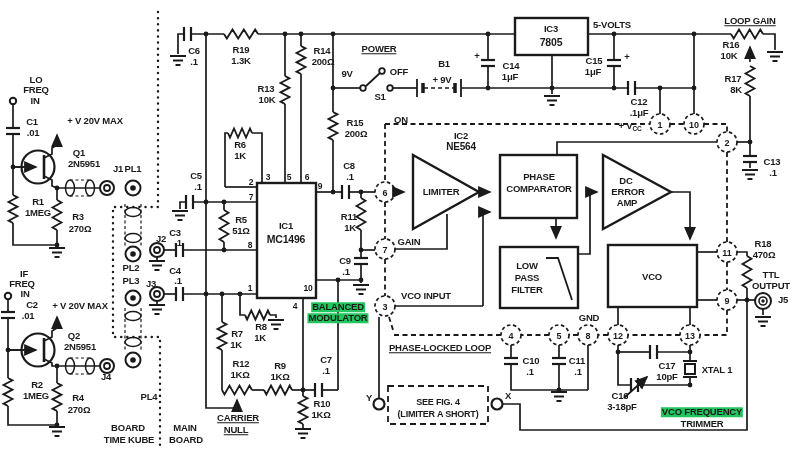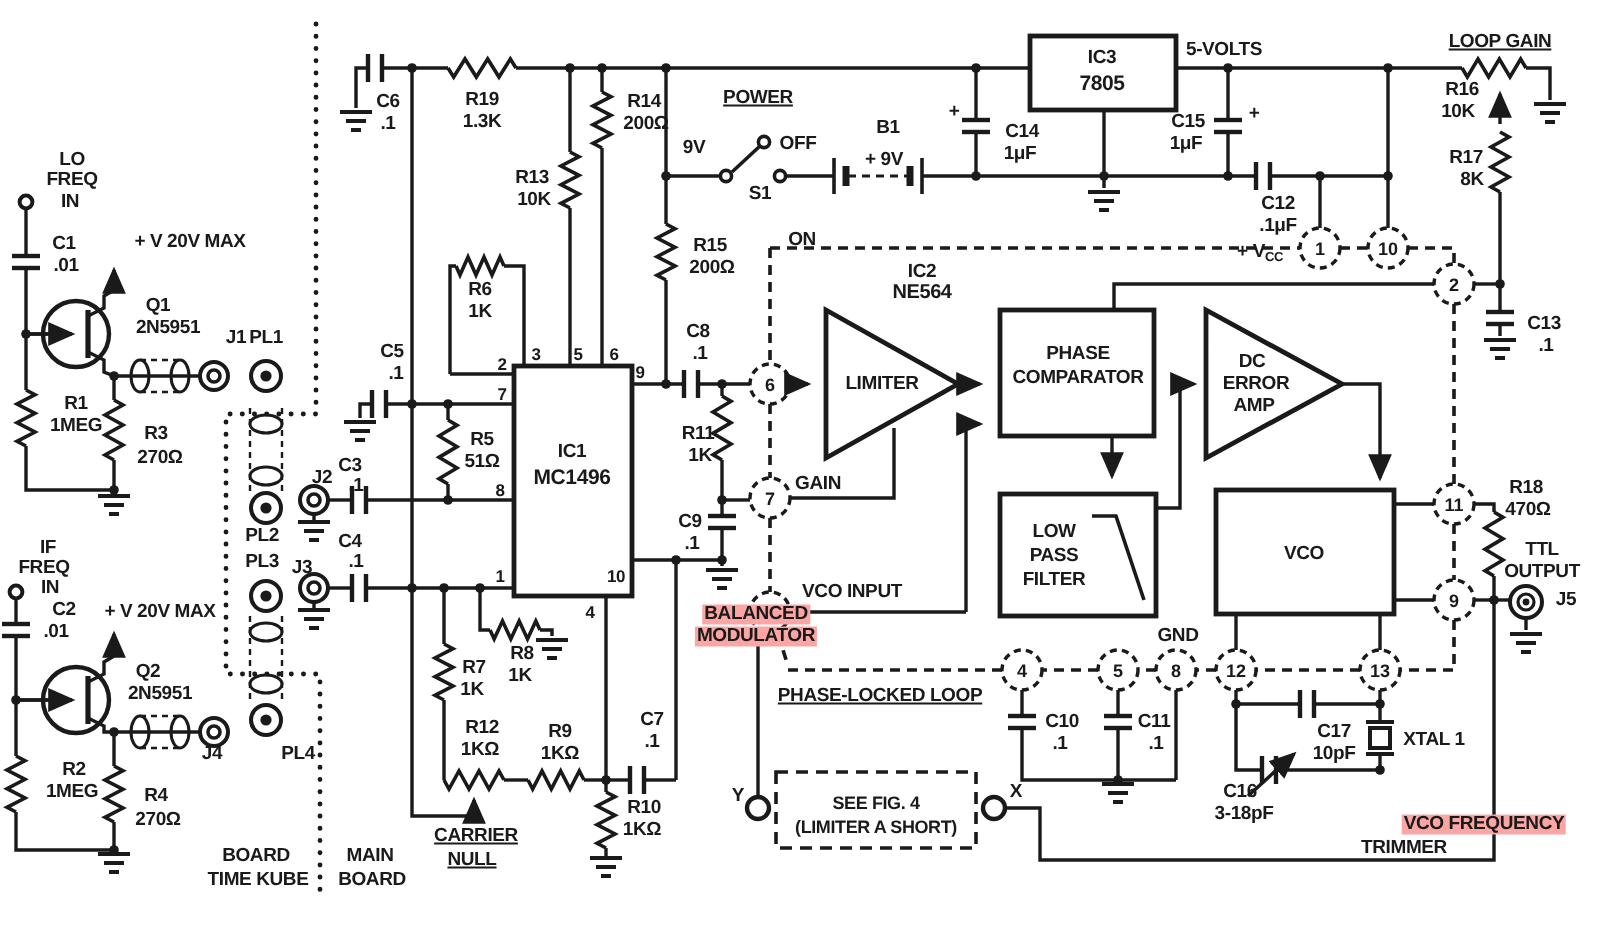--- a/index.html
+++ b/index.html
@@ -3,21 +3,21 @@
 <meta charset="utf-8">
 <style>
   html,body{margin:0;padding:0;background:#ffffff;}
   #stage{position:relative;width:800px;height:463px;background:#ffffff;overflow:hidden;
          font-family:"Liberation Sans",sans-serif;}
   #schem{position:absolute;left:0;top:0;}
   #labels{position:absolute;left:0;top:0;width:800px;height:463px;pointer-events:none;}
   .lbl{position:absolute;transform:translate(-50%,-50%);white-space:nowrap;
        font-weight:700;font-size:9.5px;color:#1a1a1a;letter-spacing:-0.2px;line-height:1;}
   .lbl.u{text-decoration:underline;}
-  .lbl.bg{background:#fca5a5;padding:0 1px;margin-left:40px;}
+  .lbl.bg{background:#22c55e;padding:0 1px;}
   .lbl sub{font-size:6.5px;vertical-align:-2px;}
 </style>
 </head>
 <body>
 
 <div id="stage">
   <svg id="schem" width="800" height="463" viewBox="0 0 800 463">
     <defs>
       <marker id="ah" markerWidth="9" markerHeight="8" refX="7" refY="3.5" orient="auto">
         <path d="M0,0 L8,3.5 L0,7 Z" fill="#1a1a1a"></path>
@@ -529,21 +529,21 @@
       <div class="lbl" style="left: 80px; top: 229px;">270Ω</div>
       <div class="lbl" style="left: 24px; top: 274px;">IF</div>
       <div class="lbl" style="left: 22px; top: 284px;">FREQ</div>
       <div class="lbl" style="left: 25px; top: 294px;">IN</div>
       <div class="lbl" style="left: 32px; top: 305px;">C2</div>
       <div class="lbl" style="left: 28px; top: 316px;">.01</div>
       <div class="lbl" style="left: 80px; top: 306px;">+ V 20V MAX</div>
       <div class="lbl" style="left: 74px; top: 336px;">Q2</div>
       <div class="lbl" style="left: 80px; top: 347px;">2N5951</div>
       <div class="lbl" style="left: 106px; top: 377px;">J4</div>
-      <div class="lbl" style="left: 133px; top: 377px; padding-left: 32px;">PL4</div>
+      <div class="lbl" style="left: 133px; top: 397px; padding-left: 32px;">PL4</div>
       <div class="lbl" style="left: 37px; top: 385px;">R2</div>
       <div class="lbl" style="left: 36px; top: 396px;">1MEG</div>
       <div class="lbl" style="left: 78px; top: 398px;">R4</div>
       <div class="lbl" style="left: 79px; top: 410px;">270Ω</div>
       <div class="lbl" style="left: 131px; top: 268px;">PL2</div>
       <div class="lbl" style="left: 131px; top: 281px;">PL3</div>
       <div class="lbl" style="left: 161px; top: 239px;">J2</div>
       <div class="lbl" style="left: 151px; top: 284px;">J3</div>
       <div class="lbl" style="left: 128px; top: 428px;">BOARD</div>
       <div class="lbl" style="left: 129px; top: 440px;">TIME KUBE</div>

